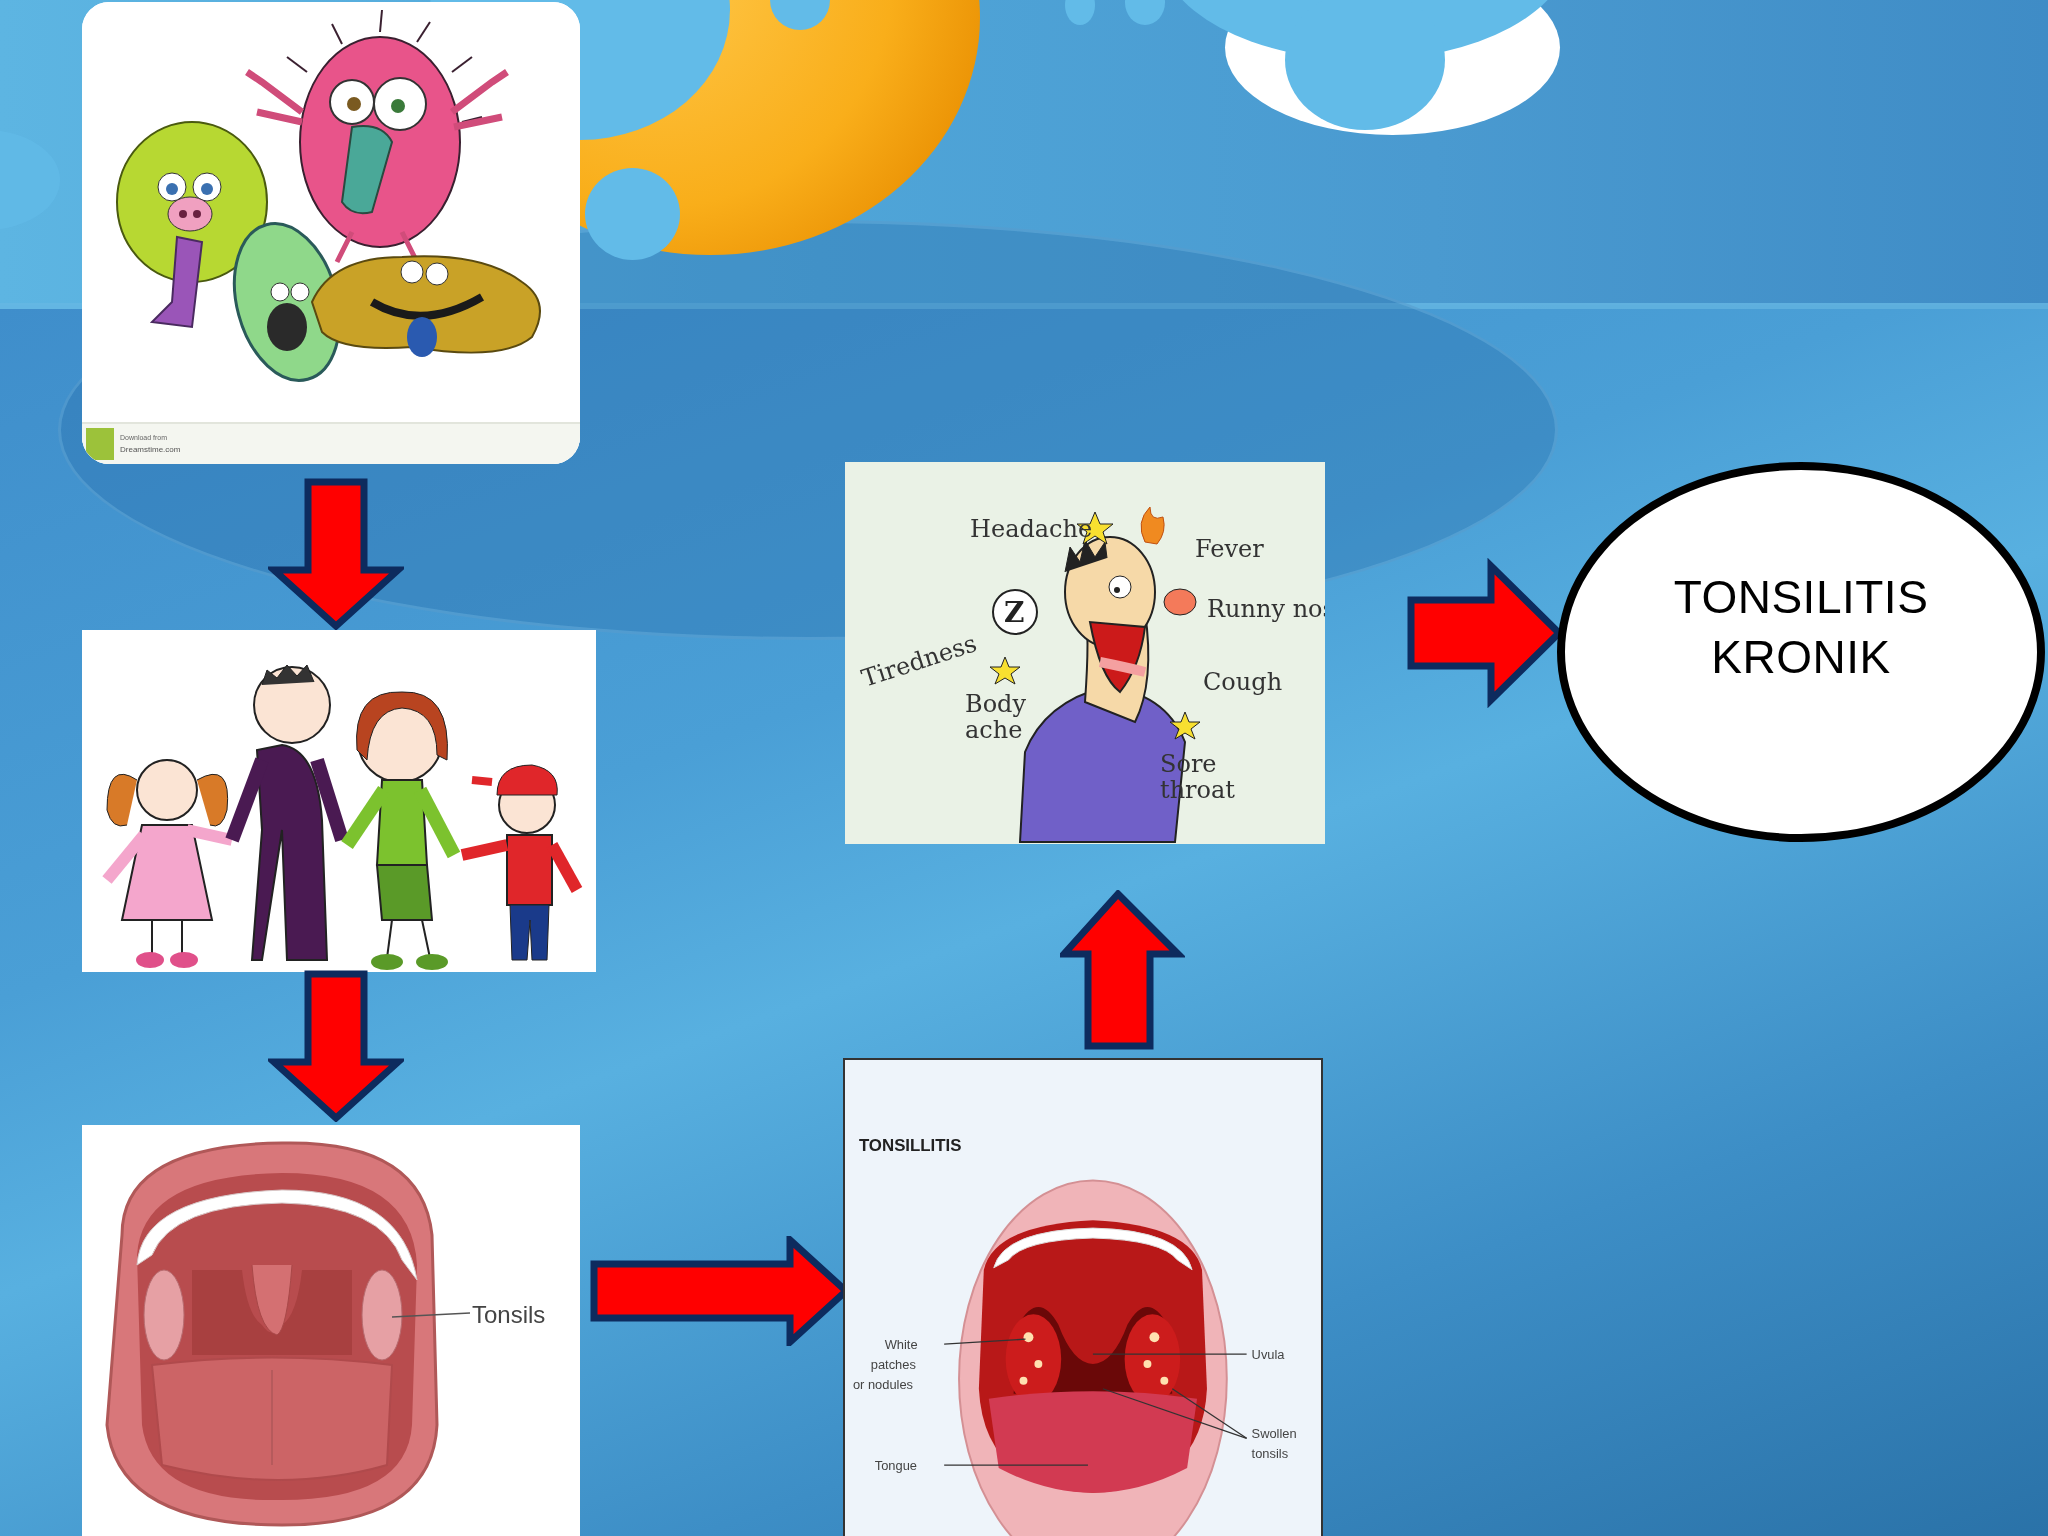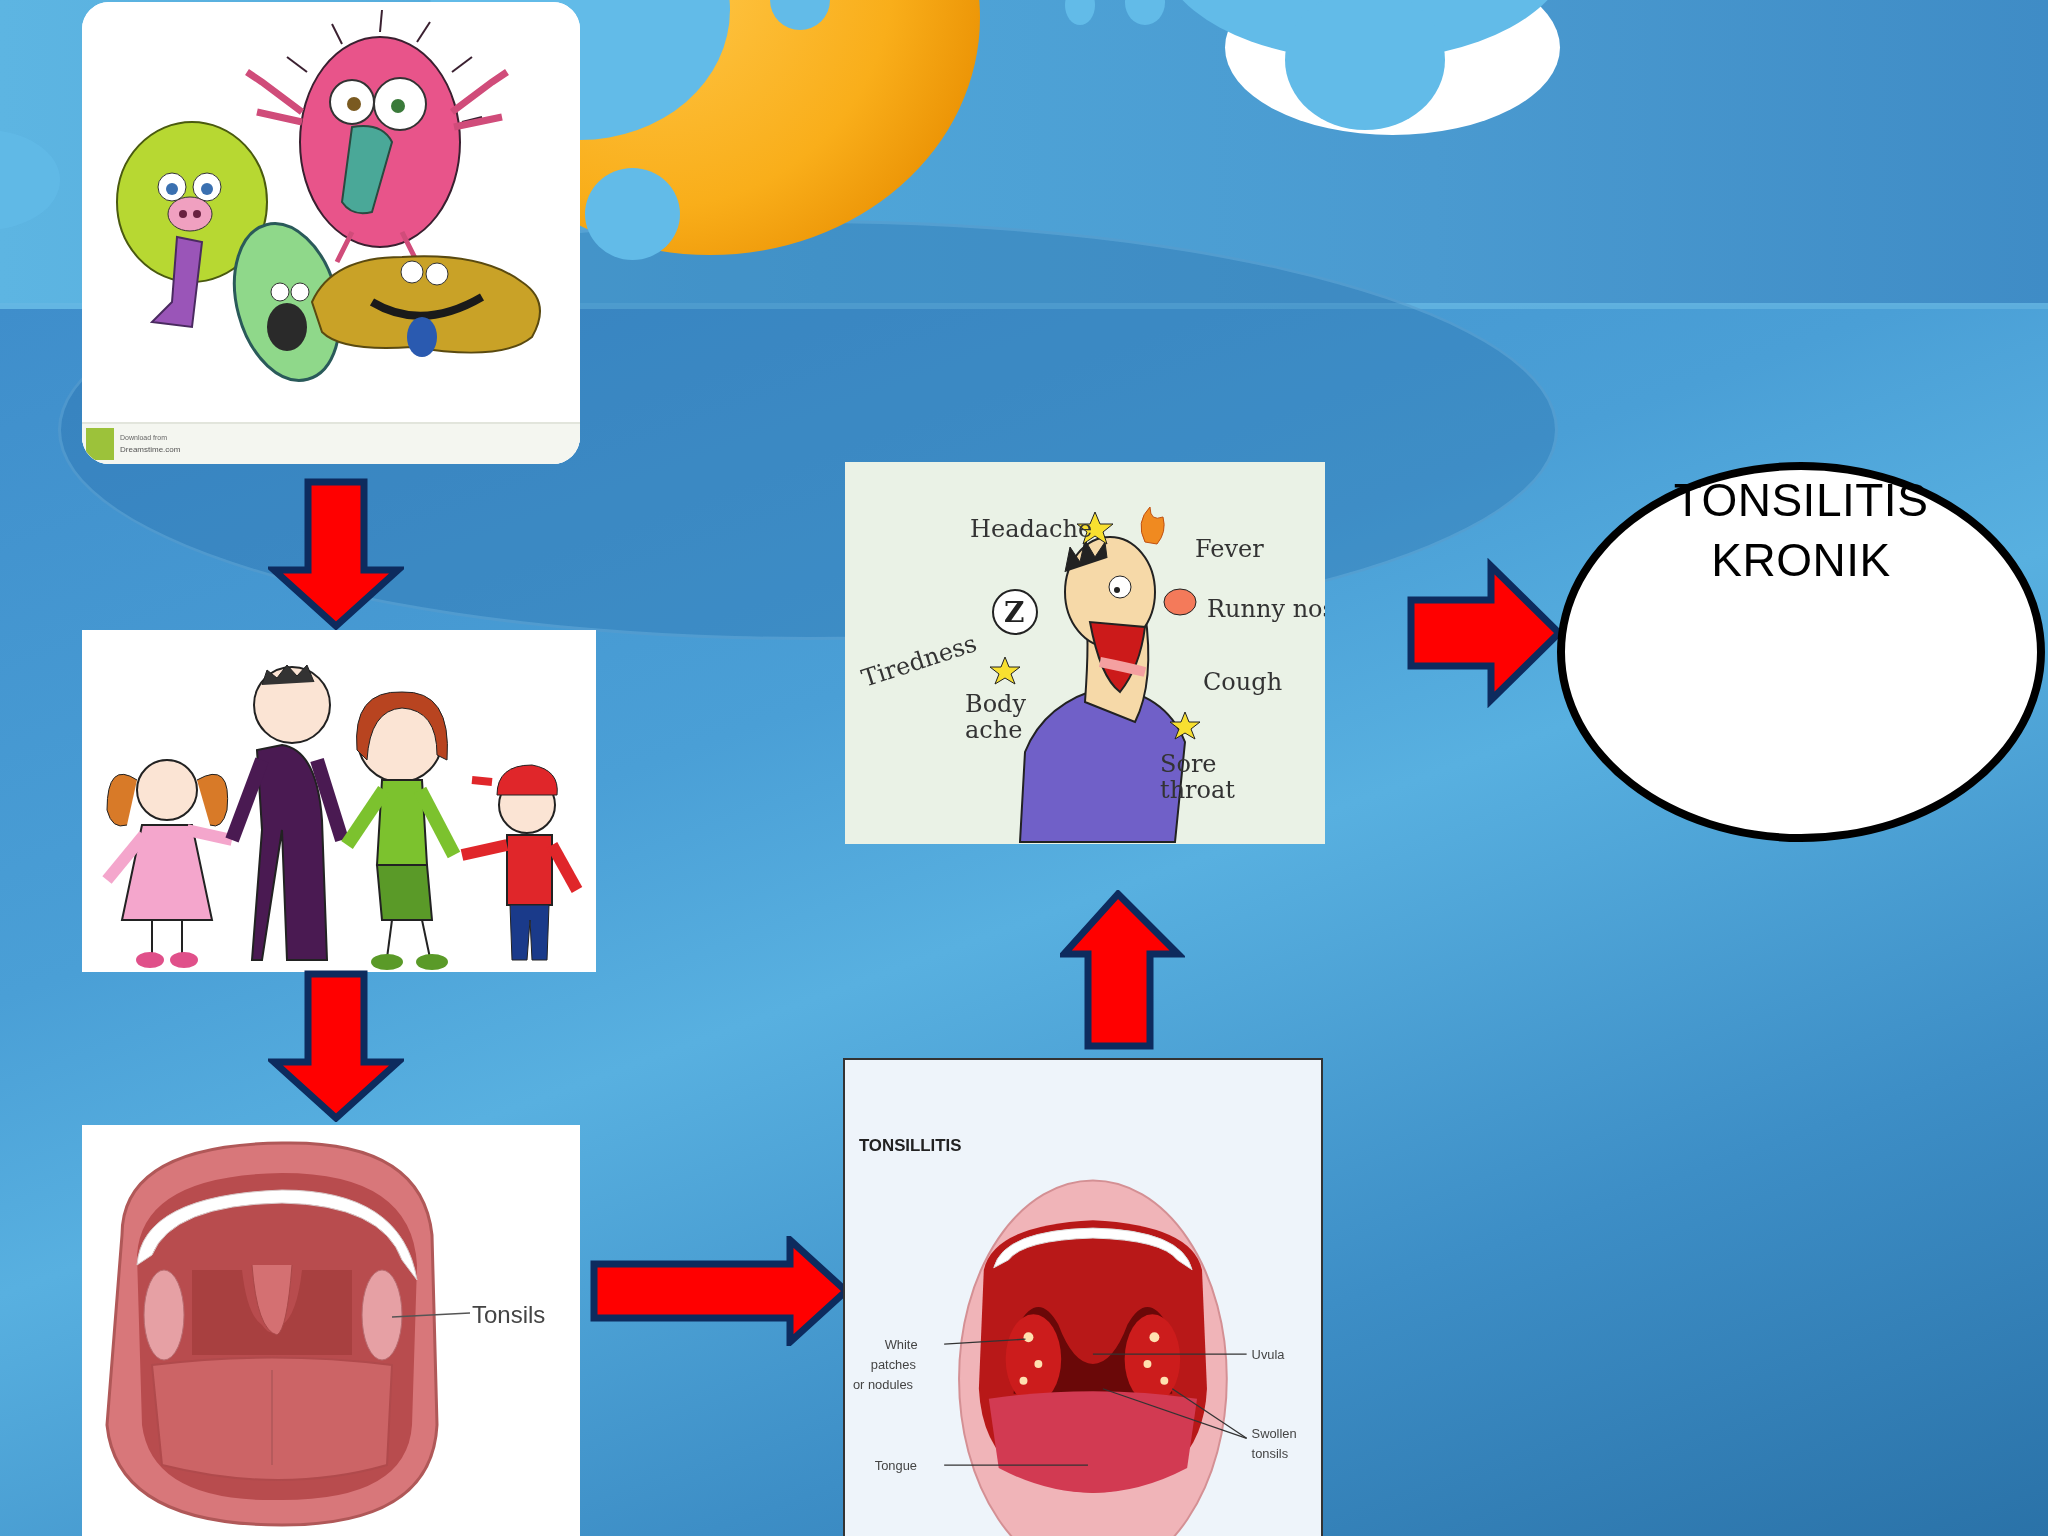--- a/index.html
+++ b/index.html
@@ -39,21 +39,21 @@
     position: absolute; background: #ffffff; overflow: hidden;
   }
   .panel svg { width: 100%; height: 100%; display: block; }
 
   .arrow { position: absolute; }
   .arrow svg { width: 100%; height: 100%; display: block; }
 
   .ellipse {
     position: absolute; left: 1557px; top: 462px; width: 488px; height: 380px;
     border: 8px solid #000; border-radius: 50%; background: #fff;
-    display: flex; flex-direction: column; align-items: center; justify-content: flex-start;
+    display: flex; flex-direction: column; align-items: center; justify-content: center;
     padding-bottom: 50px;
   }
   .ellipse span {
     font-family: "Liberation Sans", sans-serif; font-size: 46px; line-height: 60px;
     color: #000; letter-spacing: 0.5px;
   }
   .lbl { font-family: "Liberation Sans", sans-serif; }
   .cartoon-lbl { font-family: "DejaVu Serif", serif; }
 </style>
 </head>

